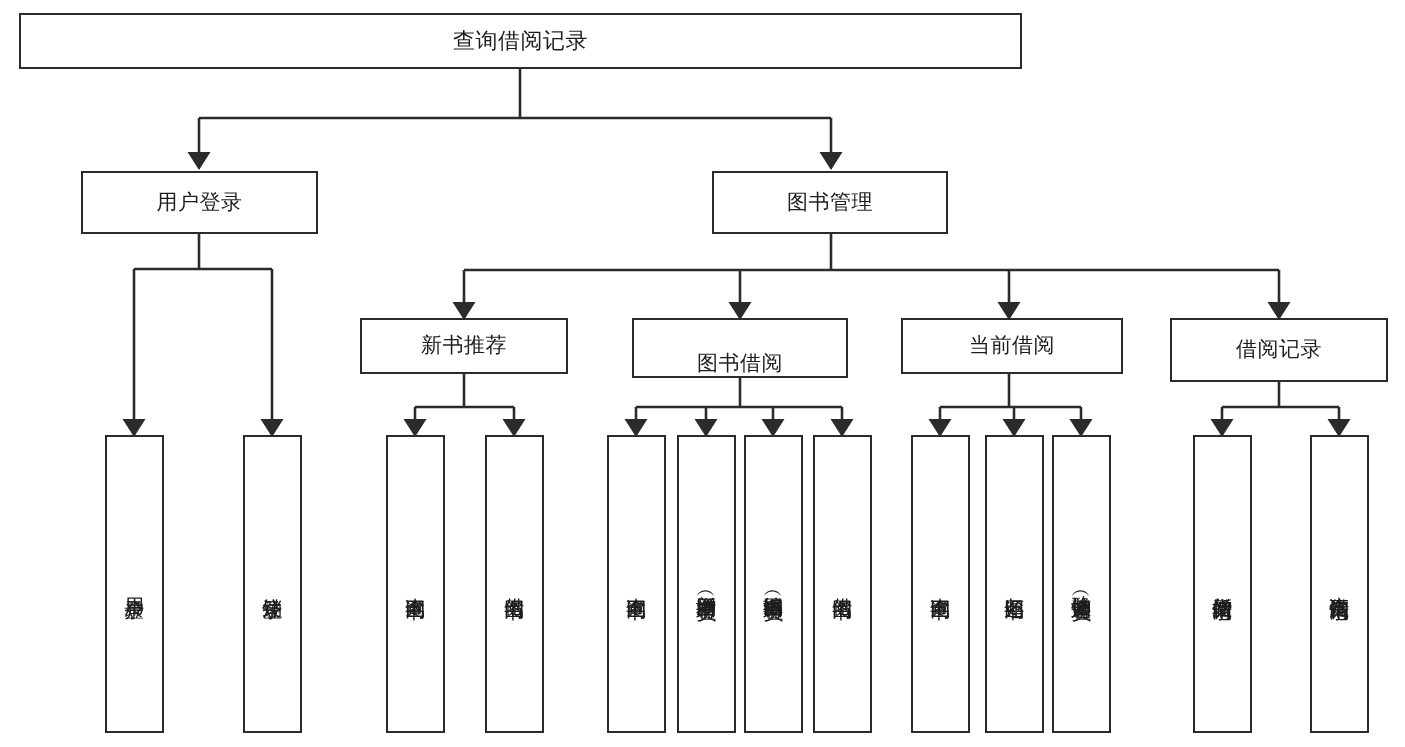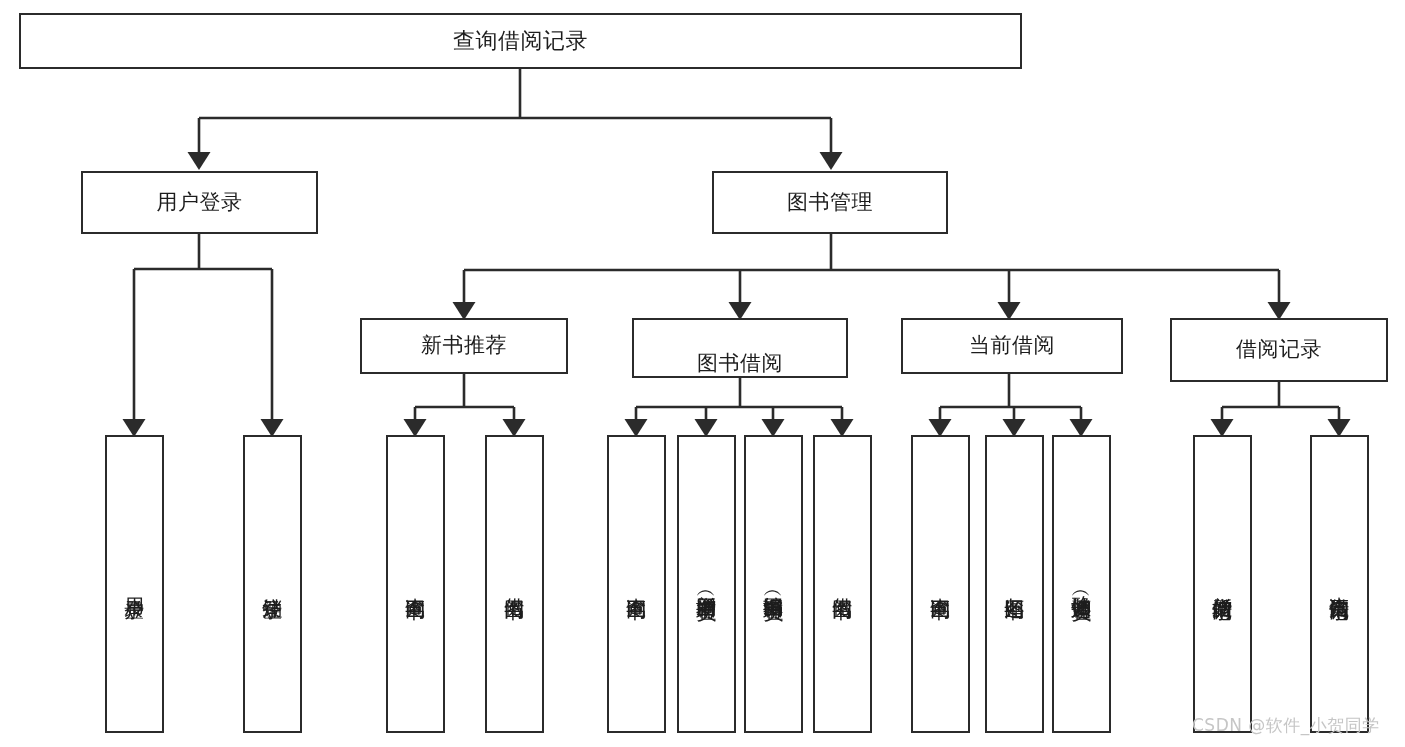--- a/index.html
+++ b/index.html
@@ -166,15 +166,14 @@
         <span class="label">确认归还（管理员）</span>
       </div>
       <div class="node node-v" style="left: 1193px; top: 435px; width: 59px; height: 298px;">
         <span class="label">新增借阅记录</span>
       </div>
       <div class="node node-v" style="left: 1310px; top: 435px; width: 59px; height: 298px;">
         <span class="label">查询借阅记录</span>
       </div>
     </div>
 
-  <div class="watermark" style="left: 1192px; top: 714px; color: rgb(198, 198, 198);">CSDN @软件_小贺同学</div>
 
 </div>
 
 </body></html>

